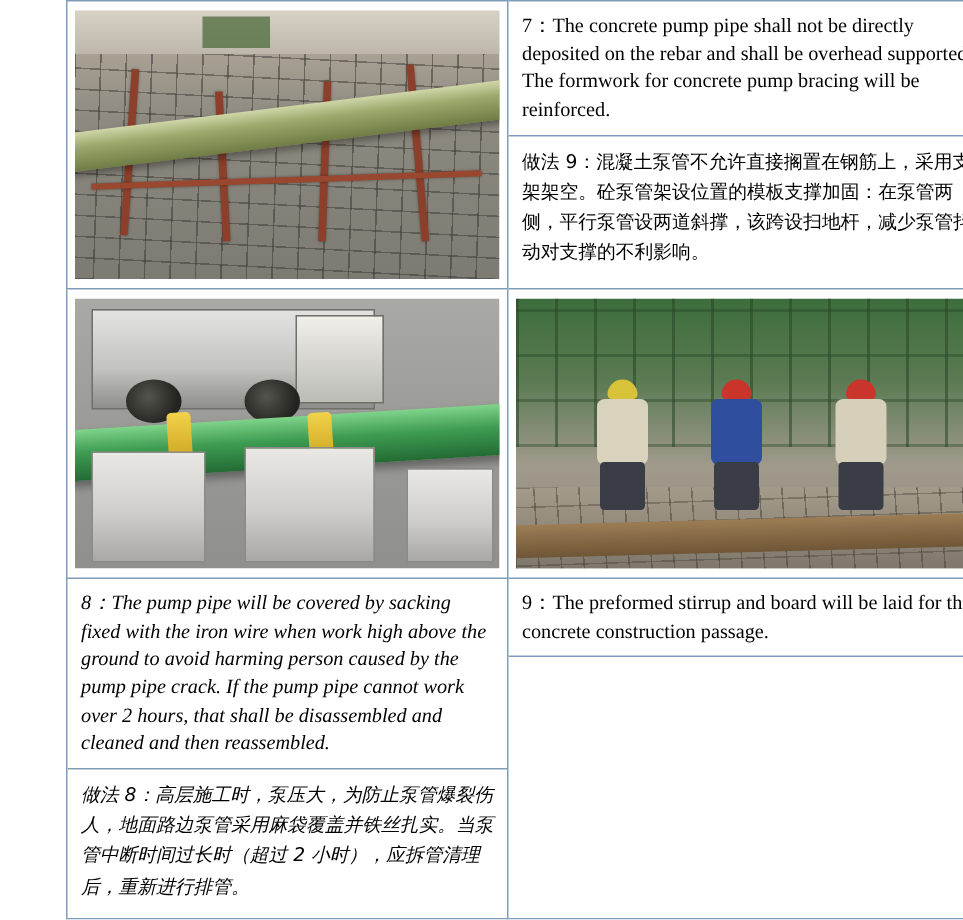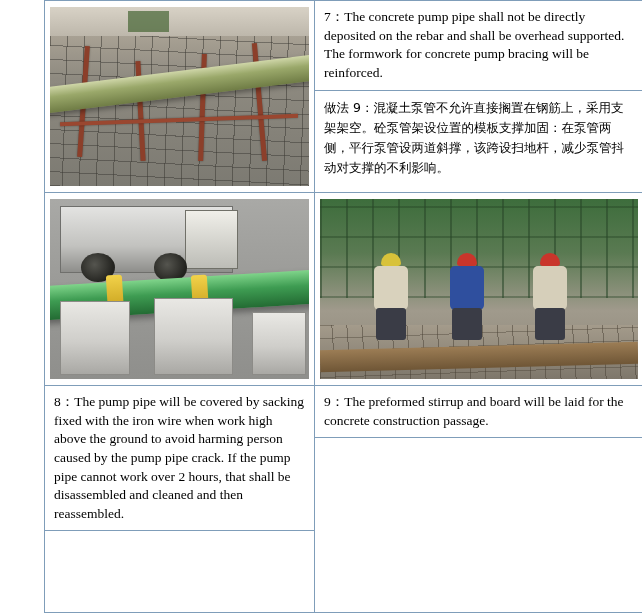--- a/index.html
+++ b/index.html
@@ -35,21 +35,21 @@
     box-sizing: border-box;
     border: 1px solid #7f9db9;
     border-top: none;
     border-left: none;
     overflow: hidden;
     position: relative;
   }
   .cell.first-col { border-left: 1px solid #7f9db9; }
   .row-1 .cell { border-top: 1px solid #7f9db9; }
 
-  .col-left { width: 271px; }
+  .col-left { width: 295px; font-style: italic; }
   .col-right { width: 329px; }
 
   .photo {
     width: 100%;
     height: 100%;
     position: relative;
     overflow: hidden;
     display: block;
   }
   .photo-inner {
@@ -319,20 +319,21 @@
       </div>
     </div>
 
   </div>
 
   <div class="row row-3">
 
     <div class="cell first-col col-left textcell">
       <div class="para en">8：The pump pipe will be covered by sacking fixed with the iron wire when work high above the ground to avoid harming person caused by the pump pipe crack. If the pump pipe cannot work over 2 hours, that shall be disassembled and cleaned and then reassembled.</div>
       <div class="divider"></div>
+      <div class="para cn">做法 8：高层施工时，泵压大，为防止泵管爆裂伤人，地面路边泵管采用麻袋覆盖并铁丝扎实。当泵管中断时间过长时（超过 2 小时），应拆管清理后，重新进行排管。</div>
     </div>
 
     <div class="cell col-right textcell">
       <div class="para en">9：The preformed stirrup and board will be laid for the concrete construction passage.</div>
       <div class="divider"></div>
     </div>
 
   </div>
 
 </div>

